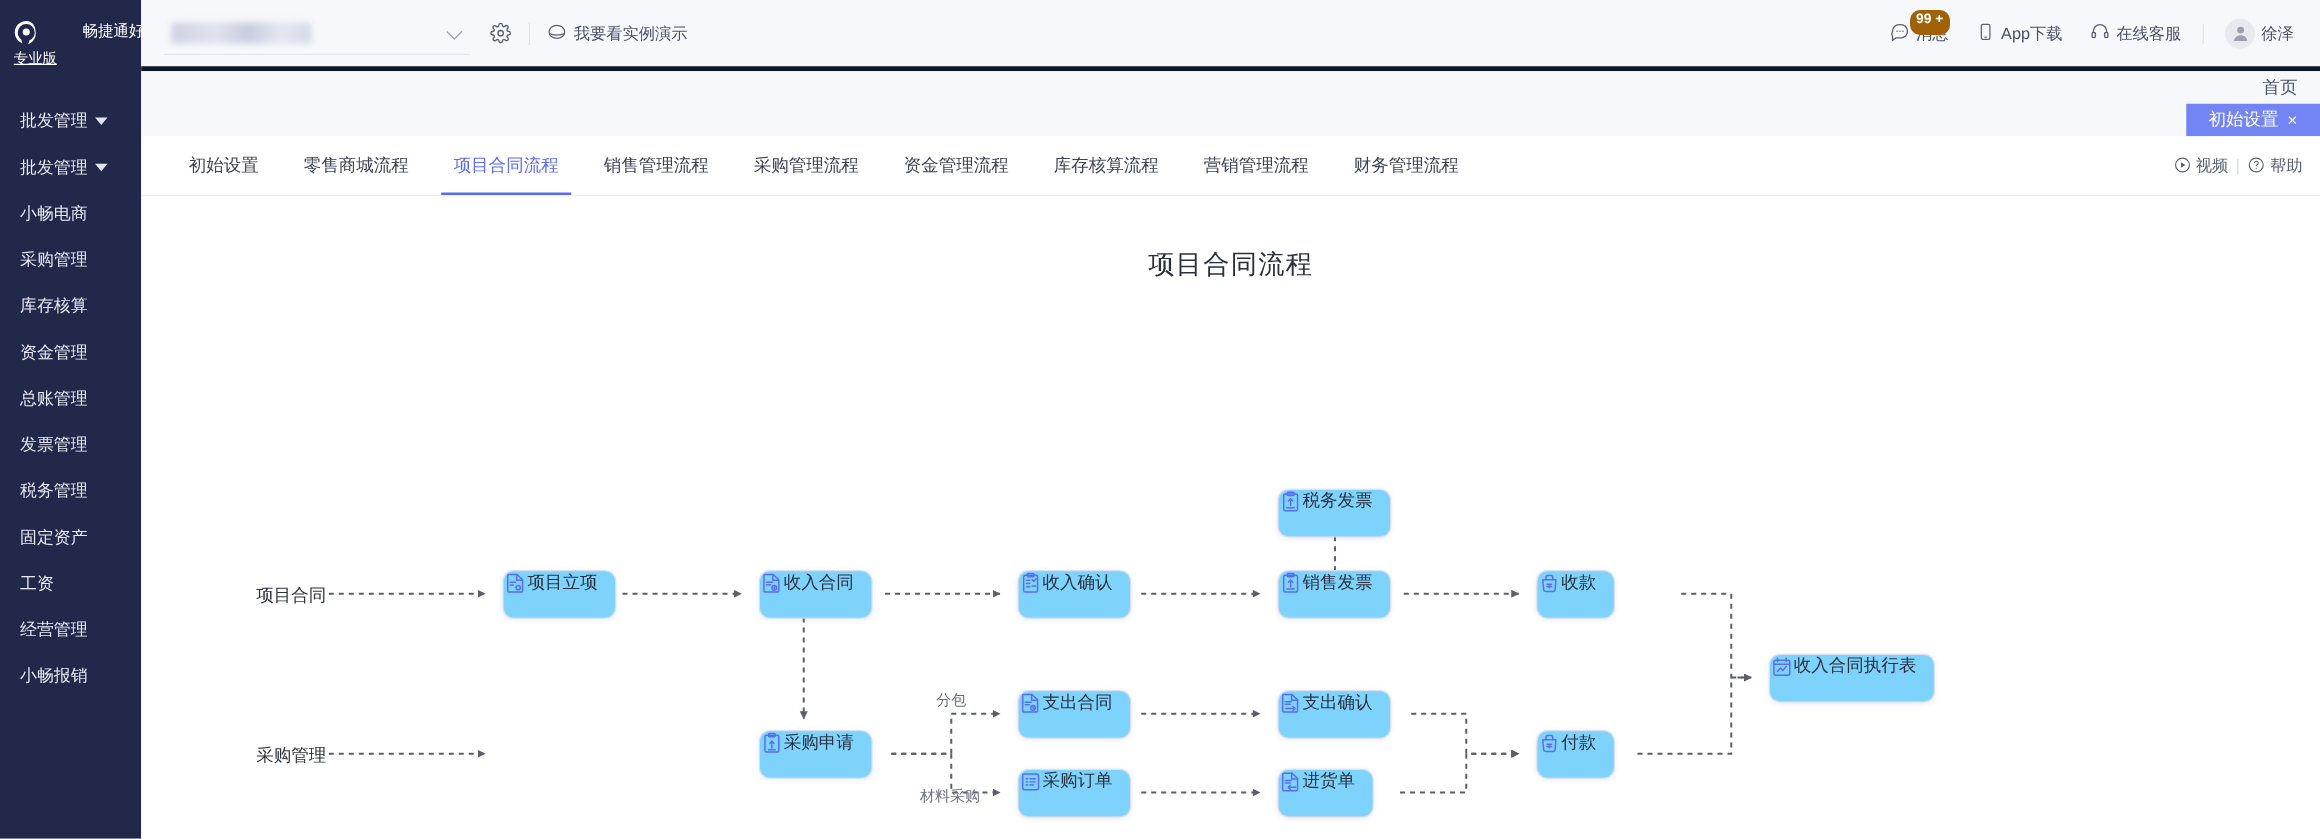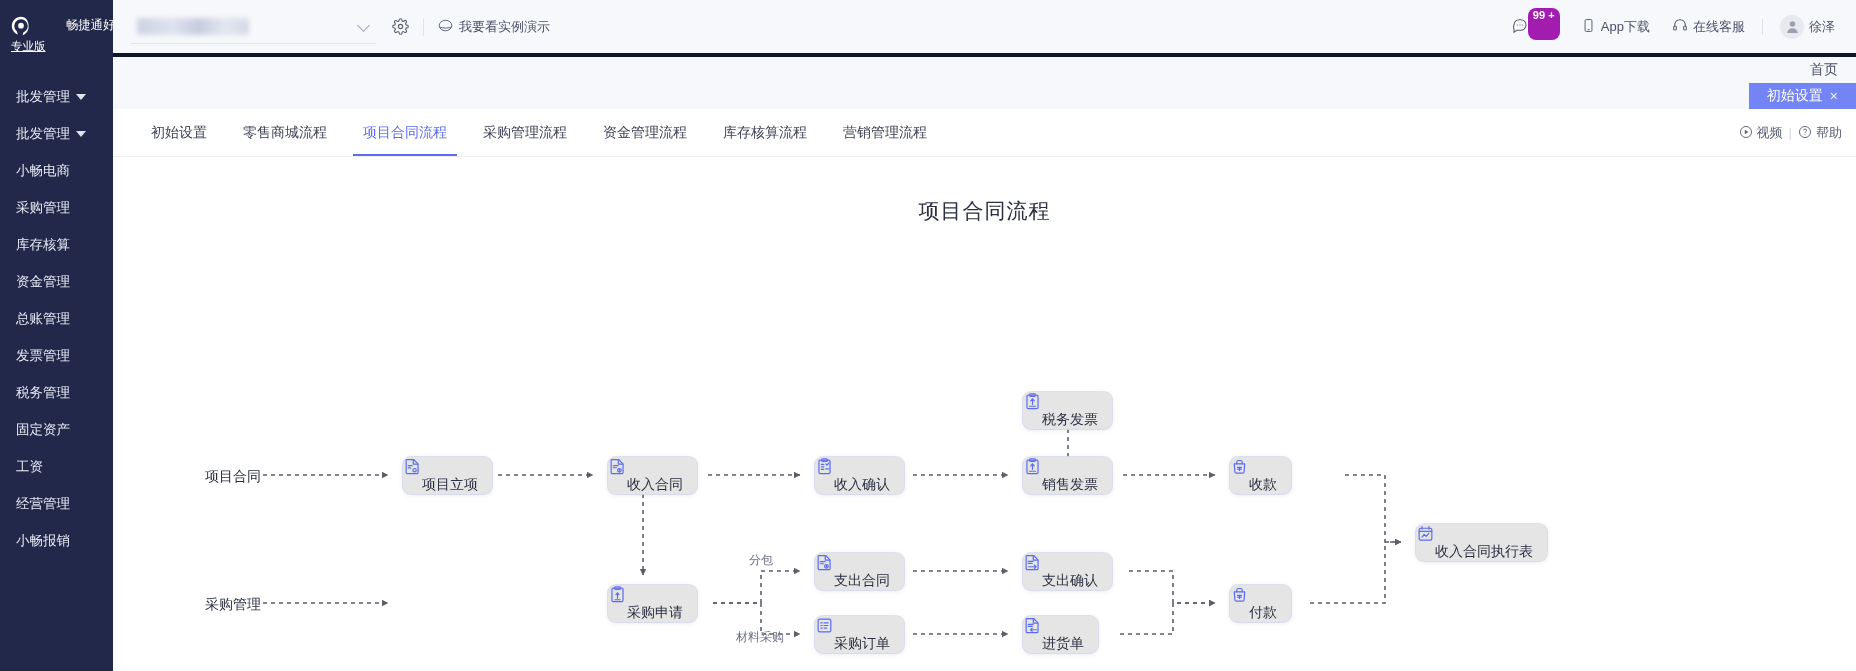--- a/index.html
+++ b/index.html
@@ -73,22 +73,22 @@
     margin-left: auto; display: flex; align-items: center;
     padding-right: 10px; gap: 0px;
   }
   .tr-item {
     display: flex; align-items: center; gap: 5px;
     font-size: 13px; color: #4a5068; cursor: pointer;
     padding: 0 11px; position: relative; white-space: nowrap;
   }
   .badge {
     position: absolute; top: -9px; left: 27px;
-    background: #a21caf; color: #fff; font-size: 11px; line-height: 15px;
-    height: 32px; padding: 0 5px; border-radius: 8px; font-weight: bold;
+    background: #a16207; color: #fff; font-size: 11px; line-height: 15px;
+    height: 20px; padding: 0 5px; border-radius: 8px; font-weight: bold;
   }
   .avatar {
     width: 24px; height: 24px; border-radius: 50%;
     background: #e8e9ef; display:flex; align-items:center; justify-content:center;
   }
   .tr-divider { width: 1px; height: 16px; background: #dfe1e9; margin: 0 6px; }
 
   
   .pagetabs {
     position: absolute; left: 113px; top: 57px; right: 0; height: 52px;
@@ -132,23 +132,23 @@
   .flow-title {
     text-align: center; font-size: 21px; color: #2b3040;
     margin-top: 40px; letter-spacing: 1px;
   }
 
   
   .canvas { position: relative; width: 1743px; height: 420px; }
   .canvas svg { position: absolute; left: 0; top: 0; }
 
   .node {
-    position: absolute; display: flex; align-items: flex-end; gap: 8px;
+    position: absolute; display: flex; align-items: flex-start; gap: 8px;
     height: 37px; padding: 0 14px 0 11px;
-    background: #e5e5e5; border-radius: 8px;
+    background: #7dd3fc; border-radius: 8px;
     box-shadow: 0 1px 5px rgba(90,100,160,.16), 0 0 0 1px rgba(225,228,242,.9);
     font-size: 14px; color: #2b3040; white-space: nowrap; cursor: pointer;
   }
   .node .ico { width: 19px; height: 19px; flex: 0 0 19px; display:block; }
   .rowlabel {
     position: absolute; font-size: 14px; color: #2b3040; white-space: nowrap;
   }
   .edgelabel {
     position: absolute; font-size: 12px; color: #6b7082; white-space: nowrap;
   }
@@ -298,30 +298,36 @@
       <div class="stab">
           <span>初始设置</span>
         </div>
         <div class="stab">
           <span>零售商城流程</span>
         </div>
         <div class="stab active">
           <span>项目合同流程</span>
         </div>
         <div class="stab">
+          <span>销售管理流程</span>
+        </div>
+        <div class="stab">
           <span>采购管理流程</span>
         </div>
         <div class="stab">
           <span>资金管理流程</span>
         </div>
         <div class="stab">
           <span>库存核算流程</span>
         </div>
         <div class="stab">
           <span>营销管理流程</span>
+        </div>
+        <div class="stab">
+          <span>财务管理流程</span>
         </div>
         <div class="subtabs-right">
         <span class="sr-link">
           <span>
             <svg viewBox="0 0 24 24" width="14" height="14" fill="none" stroke="#5a6074" stroke-width="1.6">
               <circle cx="12" cy="12" r="9.5"></circle>
               <path d="M10 8.2l6 3.8-6 3.8z" fill="#5a6074" stroke="none"></path>
             </svg>
           </span>
           <span>视频</span>

